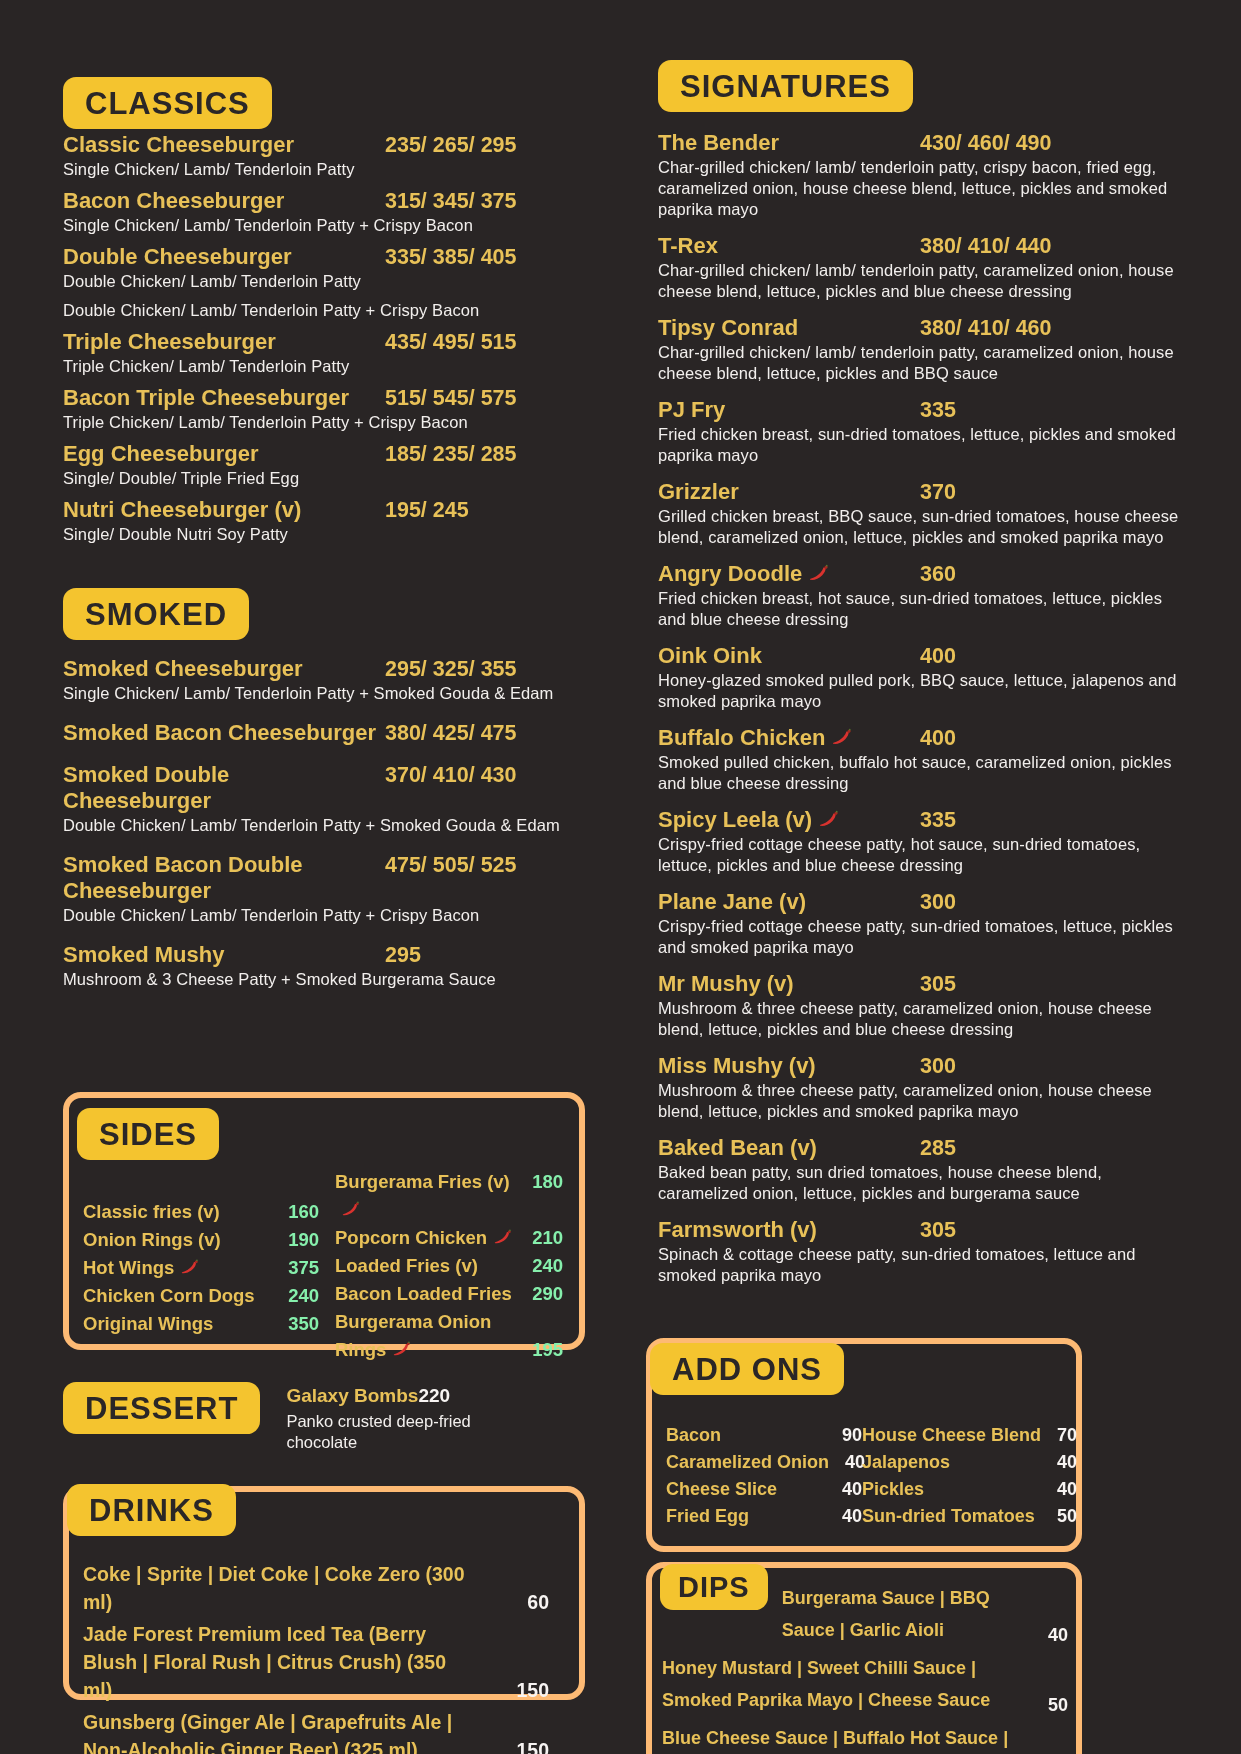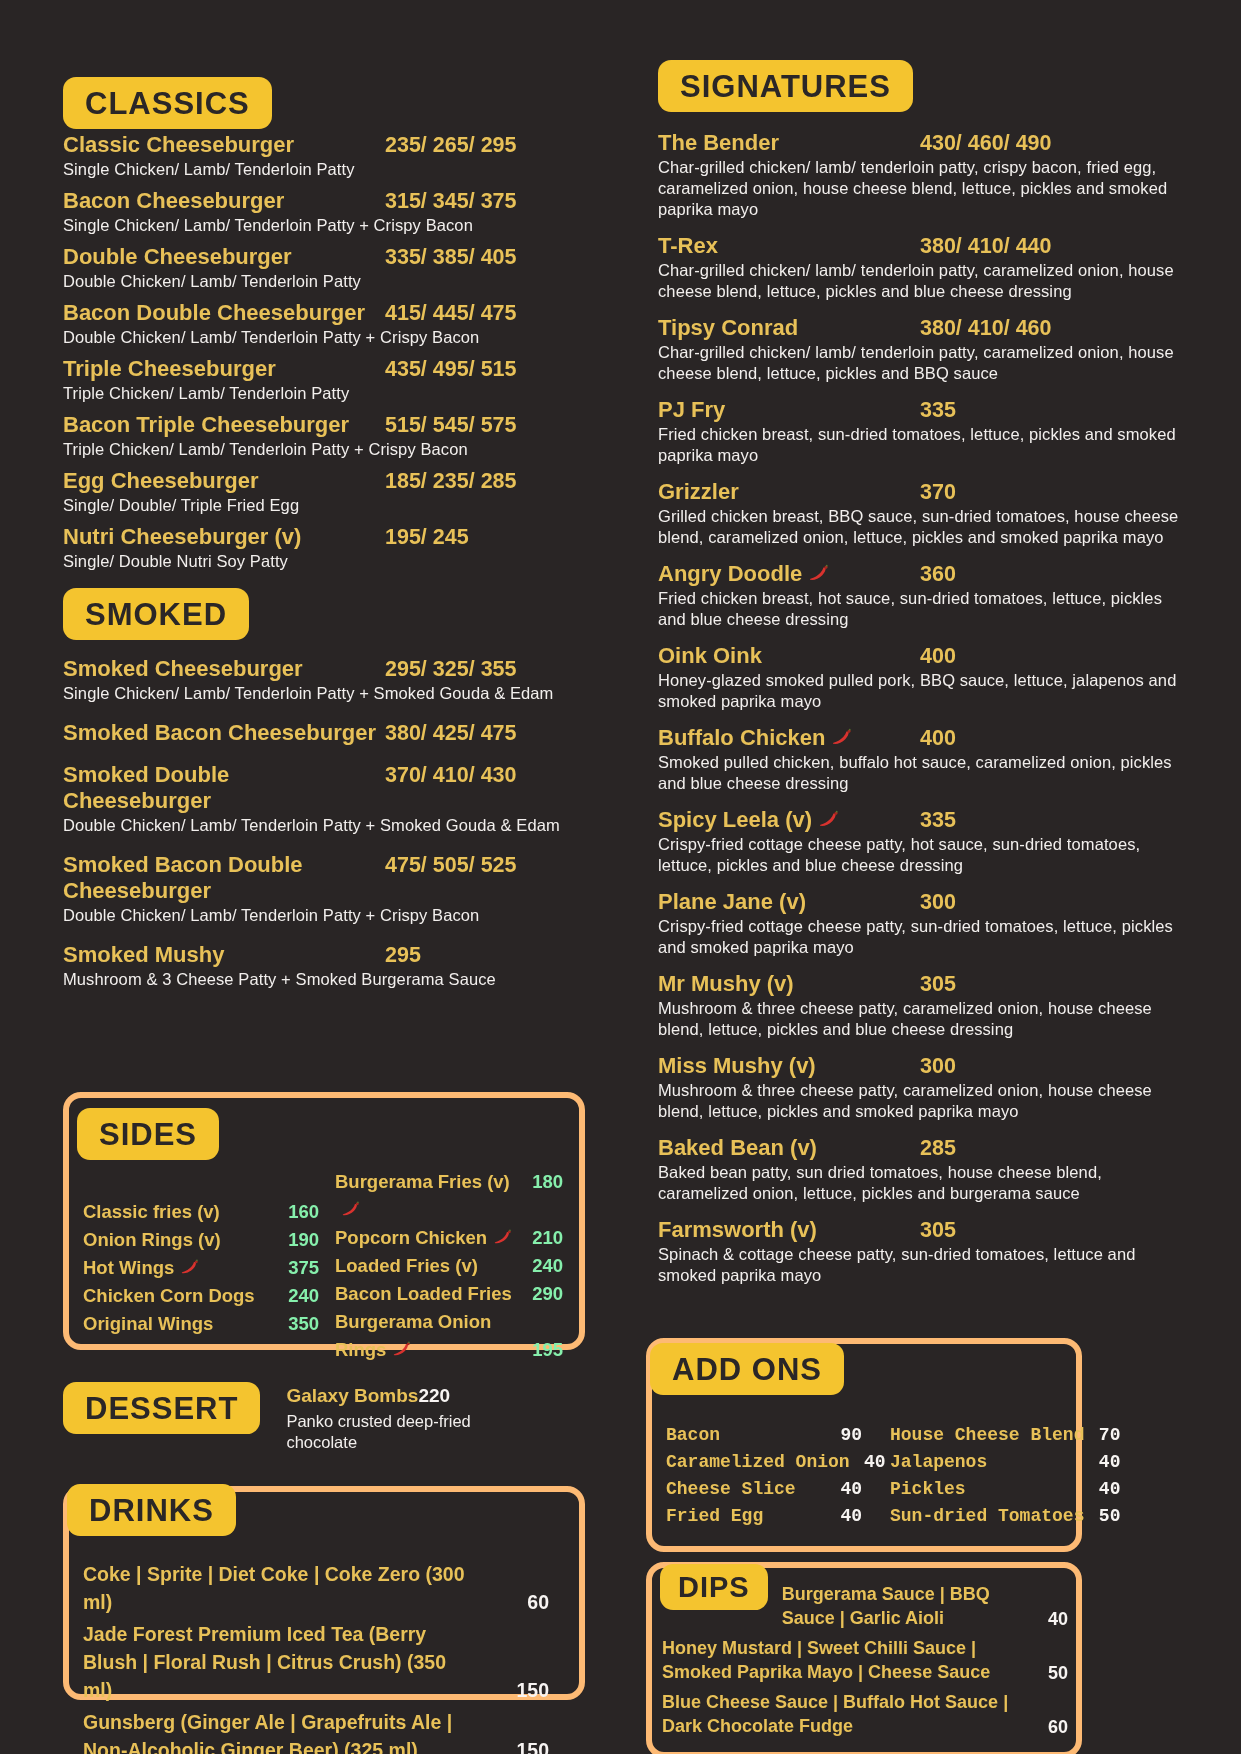--- a/index.html
+++ b/index.html
@@ -52,32 +52,32 @@
   .box-drinks{left:63px;top:1486px;width:522px;height:214px;}
   .box-drinks .badge{position:absolute;top:-8px;left:-2px;}
   .drinks-rows{padding:68px 30px 0 14px;}
   .drow{display:flex;justify-content:space-between;align-items:flex-end;margin-bottom:4px;}
   .dname{width:392px;color:#E8C158;font-weight:bold;font-size:19.5px;line-height:28px;}
   .dprice{color:#F7F4F2;font-weight:bold;font-size:19.5px;line-height:28px;}
 
   
   .box-addons{left:646px;top:1338px;width:436px;height:214px;}
   .box-addons .badge{position:absolute;top:-1px;left:-2px;}
-  .addon-cols{display:flex;gap:28px;padding:78px 24px 0 14px;font-family:Liberation Mono, monospace;}
+  .addon-cols{display:flex;gap:0;padding:78px 24px 0 14px;}
   .acol1{width:196px;}
   .acol2{flex:1;}
   .arow{display:flex;justify-content:space-between;font-size:18px;line-height:27px;font-weight:bold;}
   .arow .aname{flex:1;color:#E8C158;white-space:nowrap;padding-right:4px;}
   .arow .aprice{flex:none;color:#F7F4F2;width:32px;text-align:right;}
 
   
   .box-dips{left:646px;top:1562px;width:436px;padding:12px 8px 14px;}
   .dips-header{display:flex;align-items:flex-start;gap:14px;}
   .dips-header .badge{flex:none;margin-top:-16px;}
-  .dipname{color:#E8C158;font-weight:bold;font-size:18px;line-height:24px;}
+  .dipname{color:#E8C158;font-weight:bold;font-size:18px;line-height:32px;}
   .dips-header .dipname{flex:1;margin-top:2px;}
   .dipprice{flex:none;color:#F7F4F2;font-weight:bold;font-size:18px;line-height:22px;width:40px;text-align:right;align-self:flex-end;}
   .diprow{display:flex;align-items:flex-end;margin-top:6px;padding-left:2px;}
   .diprow .dipname{flex:1;padding-right:8px;}
 </style>
 </head>
 <body>
 
 <svg width="0" height="0" style="position:absolute">
   <defs>
@@ -111,24 +111,20 @@
       <div class="desc">Single Chicken/ Lamb/ Tenderloin Patty + Crispy Bacon</div>
     </div>
     <div class="item">
       <div class="row">
           <span class="name"><span>Double Cheeseburger</span></span>
           <span class="price pl">335/ 385/ 405</span>
         </div>
       <div class="desc">Double Chicken/ Lamb/ Tenderloin Patty</div>
     </div>
     <div class="item">
-      <div class="row">
-          <span class="name"><span>Bacon Double Cheeseburger</span></span>
-          <span class="price pl">415/ 445/ 475</span>
-        </div>
       <div class="desc">Double Chicken/ Lamb/ Tenderloin Patty + Crispy Bacon</div>
     </div>
     <div class="item">
       <div class="row">
           <span class="name"><span>Triple Cheeseburger</span></span>
           <span class="price pl">435/ 495/ 515</span>
         </div>
       <div class="desc">Triple Chicken/ Lamb/ Tenderloin Patty</div>
     </div>
     <div class="item">

